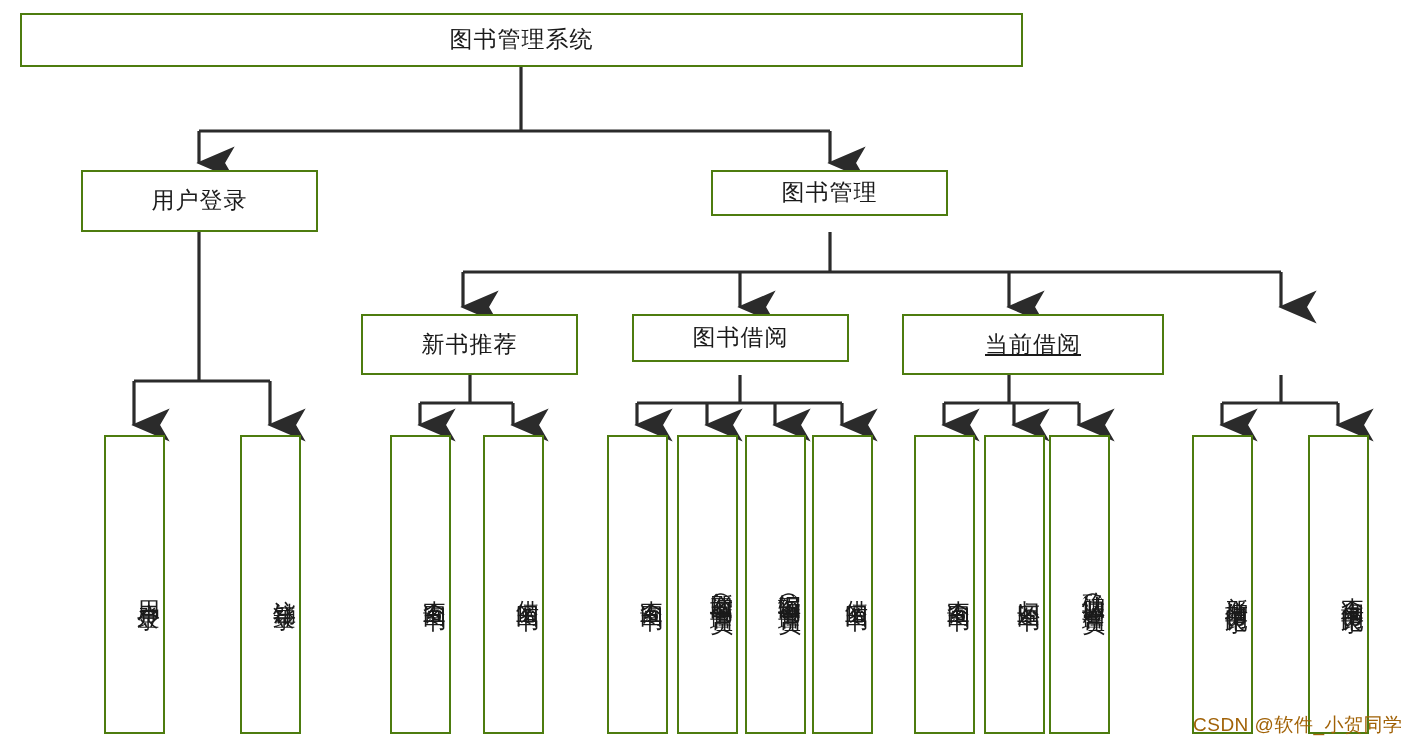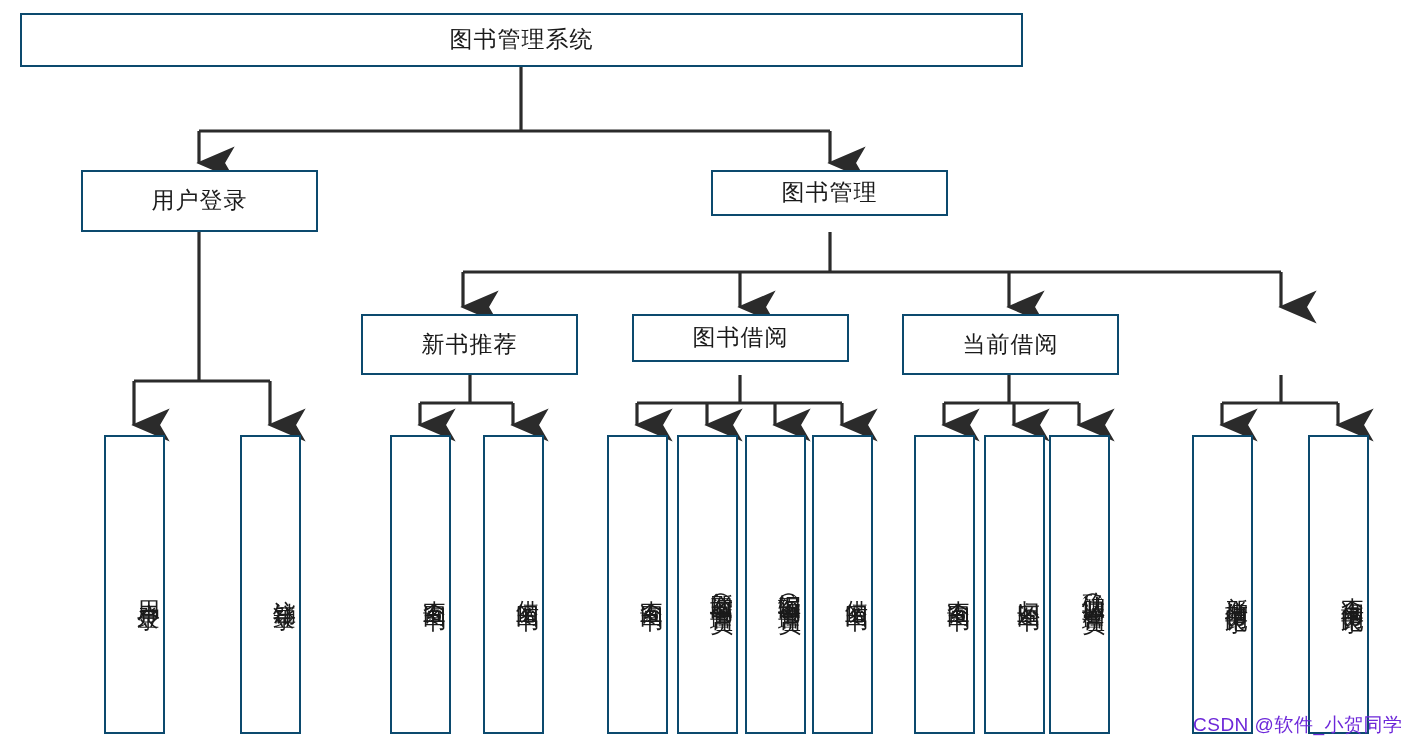--- a/index.html
+++ b/index.html
@@ -22,21 +22,21 @@
     left: 0;
     top: 0;
     width: 1405px;
     height: 747px;
     pointer-events: none;
   }
   .node {
     position: absolute;
     box-sizing: border-box;
     background: #ffffff;
-    border: 2px solid #0c4a6e;
+    border: 2px solid #4d7c0f;
     display: flex;
     align-items: center;
     justify-content: center;
     color: #1a1a1a;
   }
   .node.h {
     font-size: 23px;
     line-height: 1.2;
     letter-spacing: 1px;
   }
@@ -53,21 +53,21 @@
   .node.v > span {
     writing-mode: vertical-rl;
     text-orientation: upright;
     white-space: normal;
   }
   .watermark {
     position: absolute;
     left: 1193px;
     top: 712px;
     font-size: 19px;
-    color: #6d28d9;
+    color: #a16207;
     white-space: nowrap;
     letter-spacing: 0.5px;
   }
 </style>
 </head>
 <body>
 
 <div id="canvas">
 
   <svg id="wires" viewBox="0 0 1405 747" xmlns="http://www.w3.org/2000/svg">
@@ -180,21 +180,21 @@
   <div class="node h" style="left:711px; top:170px; width:237px; height:46px;">
     <span>图书管理</span>
   </div>
 
   <div class="node h" style="left:361px; top:314px; width:217px; height:61px;">
     <span>新书推荐</span>
   </div>
   <div class="node h" style="left:632px; top:314px; width:217px; height:48px;">
     <span>图书借阅</span>
   </div>
-  <div class="node h" style="left:902px; top:314px; width:217px; height:61px;">
+  <div class="node h" style="left:902px; top:314px; width:262px; height:61px;text-decoration:underline;">
     <span>当前借阅</span>
   </div>
 
   <div class="node v" style="left:104px; top:435px; width:61px; height:299px;">
     <span>用户登录</span>
   </div>
   <div class="node v" style="left:240px; top:435px; width:61px; height:299px;">
     <span>注销登录</span>
   </div>
 

